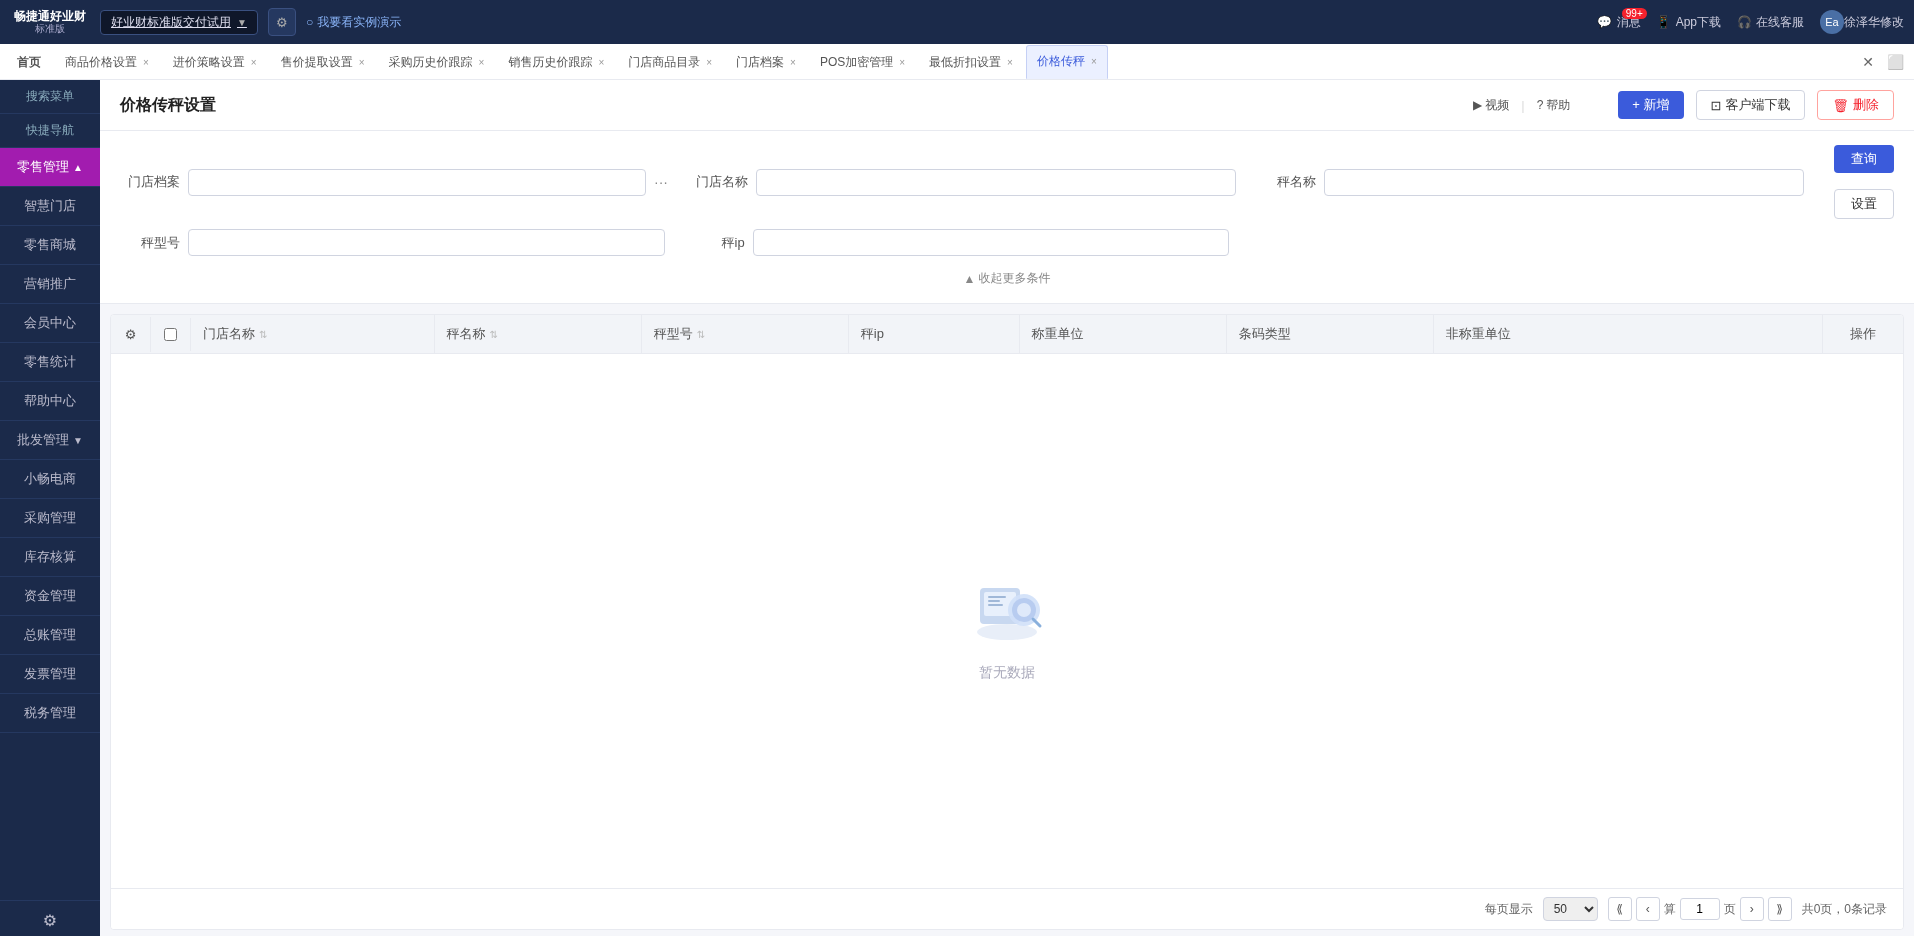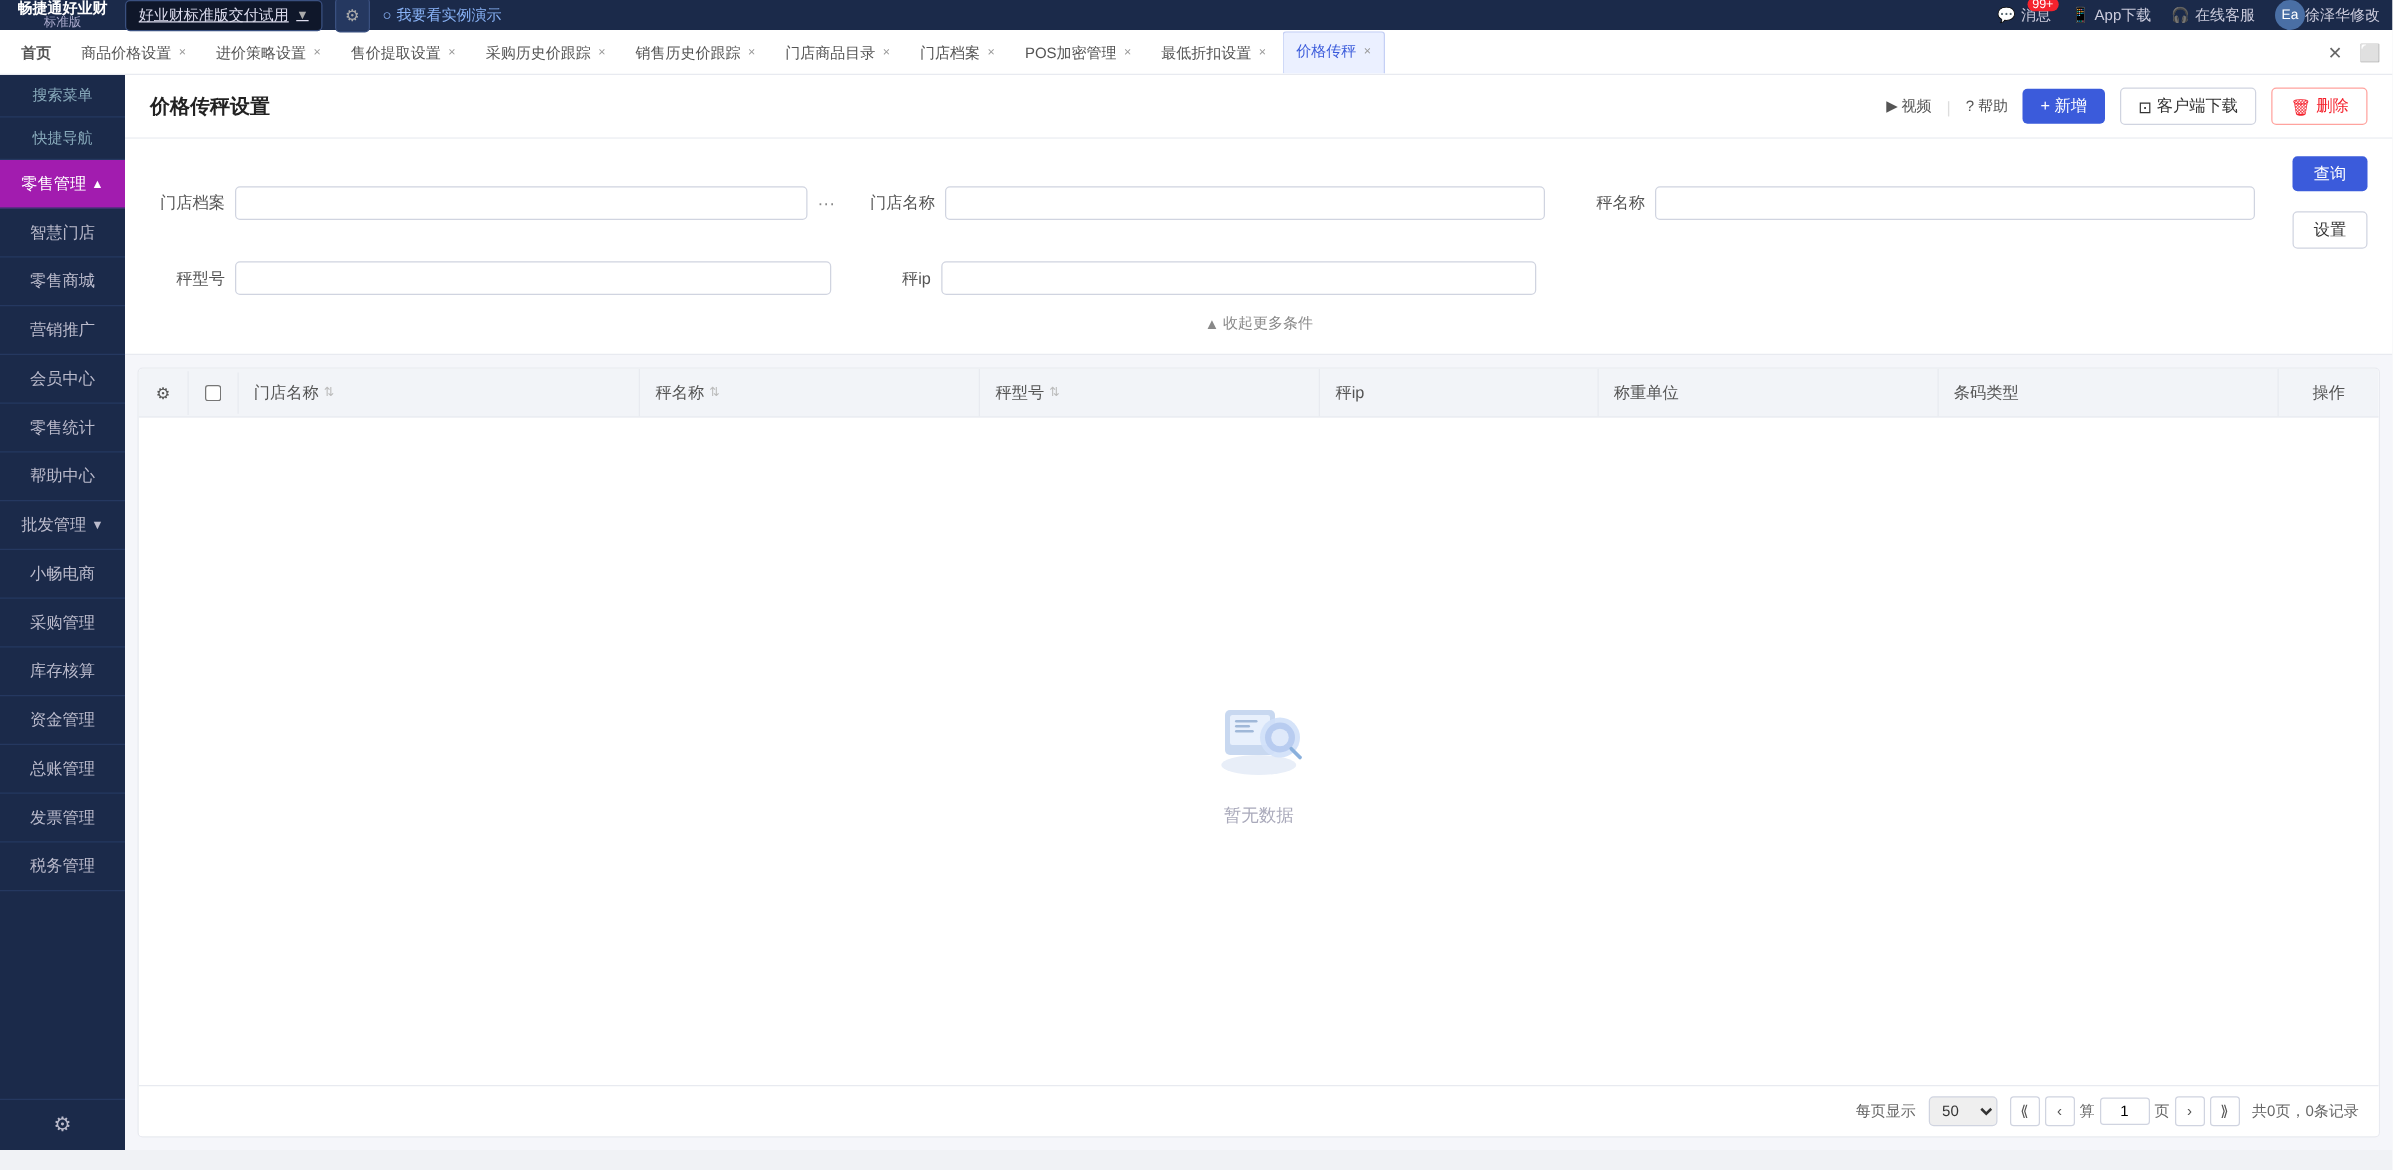--- a/index.html
+++ b/index.html
@@ -3,21 +3,21 @@
   <meta charset="utf-8">
   <style>
     * { box-sizing: border-box; margin: 0; padding: 0; }
     body { font-family: 'Microsoft YaHei', Arial, sans-serif; font-size: 13px; background: #f0f2f5; color: #333; overflow: hidden; }
 
     
     .top-bar {
       display: flex;
       align-items: center;
       background: #1b2a4a;
-      height: 24px;
+      height: 44px;
       padding: 0 10px;
       color: #fff;
       gap: 10px;
     }
     .top-bar-logo {
       display: flex;
       flex-direction: column;
       align-items: center;
       justify-content: center;
       width: 80px;
@@ -226,21 +226,21 @@
     }
     .divider-v { color: #ddd; }
     .btn-primary {
       background: #3b5bdb;
       color: #fff;
       border: none;
       border-radius: 4px;
       padding: 5px 14px;
       font-size: 13px;
       cursor: pointer;
-      display: flex; align-items: center; gap: 4px;
+      display: flex; align-items: center; gap: 4px; margin-left: 36px;
     }
     .btn-outline {
       background: #fff;
       color: #333;
       border: 1px solid #d0d4e0;
       border-radius: 4px;
       padding: 5px 14px;
       font-size: 13px;
       cursor: pointer;
       display: flex; align-items: center; gap: 4px;
@@ -685,20 +685,23 @@
           <span class="sort-icon">⇅</span>
         </div>
         <div class="th th-ip">
           <span>秤ip</span>
         </div>
         <div class="th th-weight-unit">
           <span>称重单位</span>
         </div>
         <div class="th th-barcode">
           <span>条码类型</span>
+        </div>
+        <div class="th th-non-weight">
+          <span>非称重单位</span>
         </div>
         <div class="th th-action">
           <span>操作</span>
         </div>
       </div>
       <div class="table-body">
         <div class="empty-state">
           <svg class="empty-icon" viewBox="0 0 90 90" fill="none" xmlns="http://www.w3.org/2000/svg">
             <ellipse cx="45" cy="72" rx="30" ry="8" fill="#e8eef8"></ellipse>
             <rect x="18" y="28" width="40" height="36" rx="4" fill="#c8d8f0"></rect>

